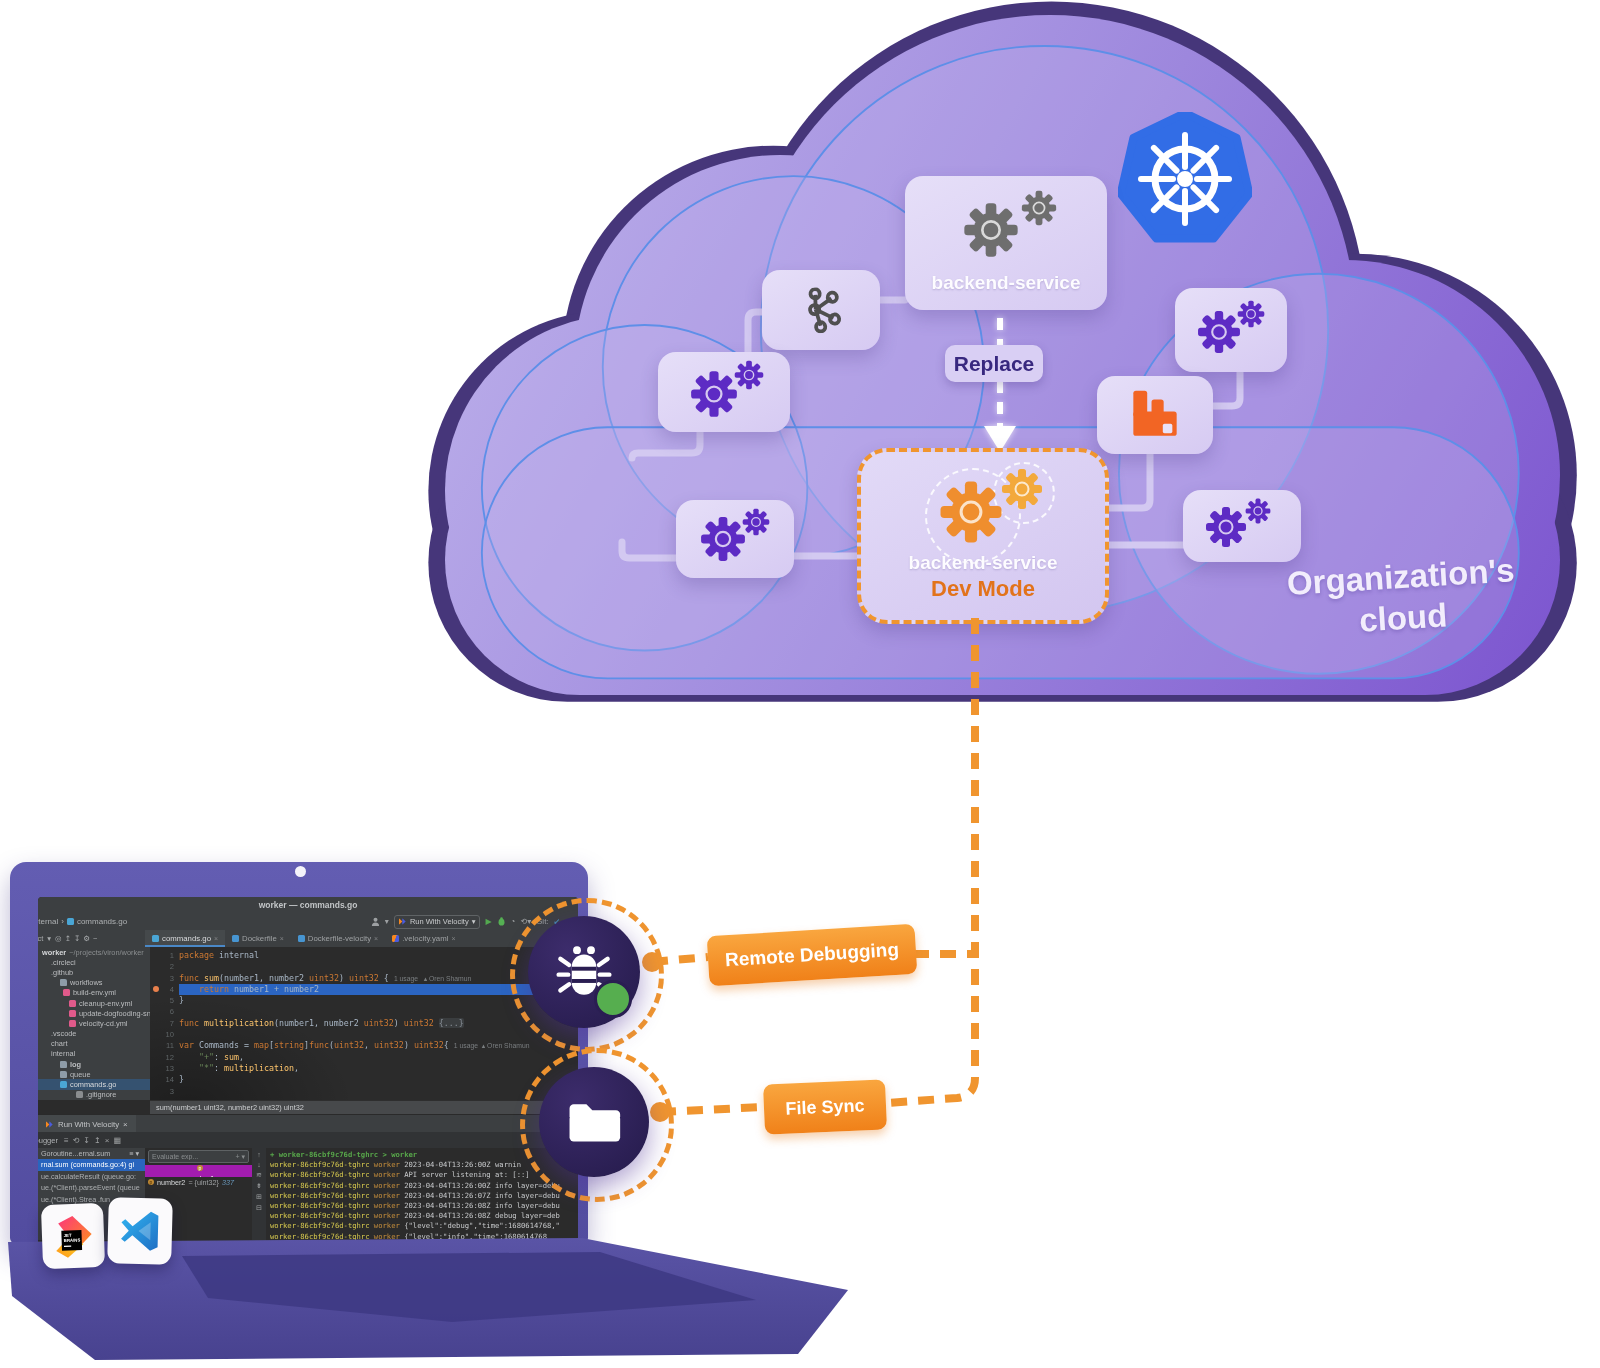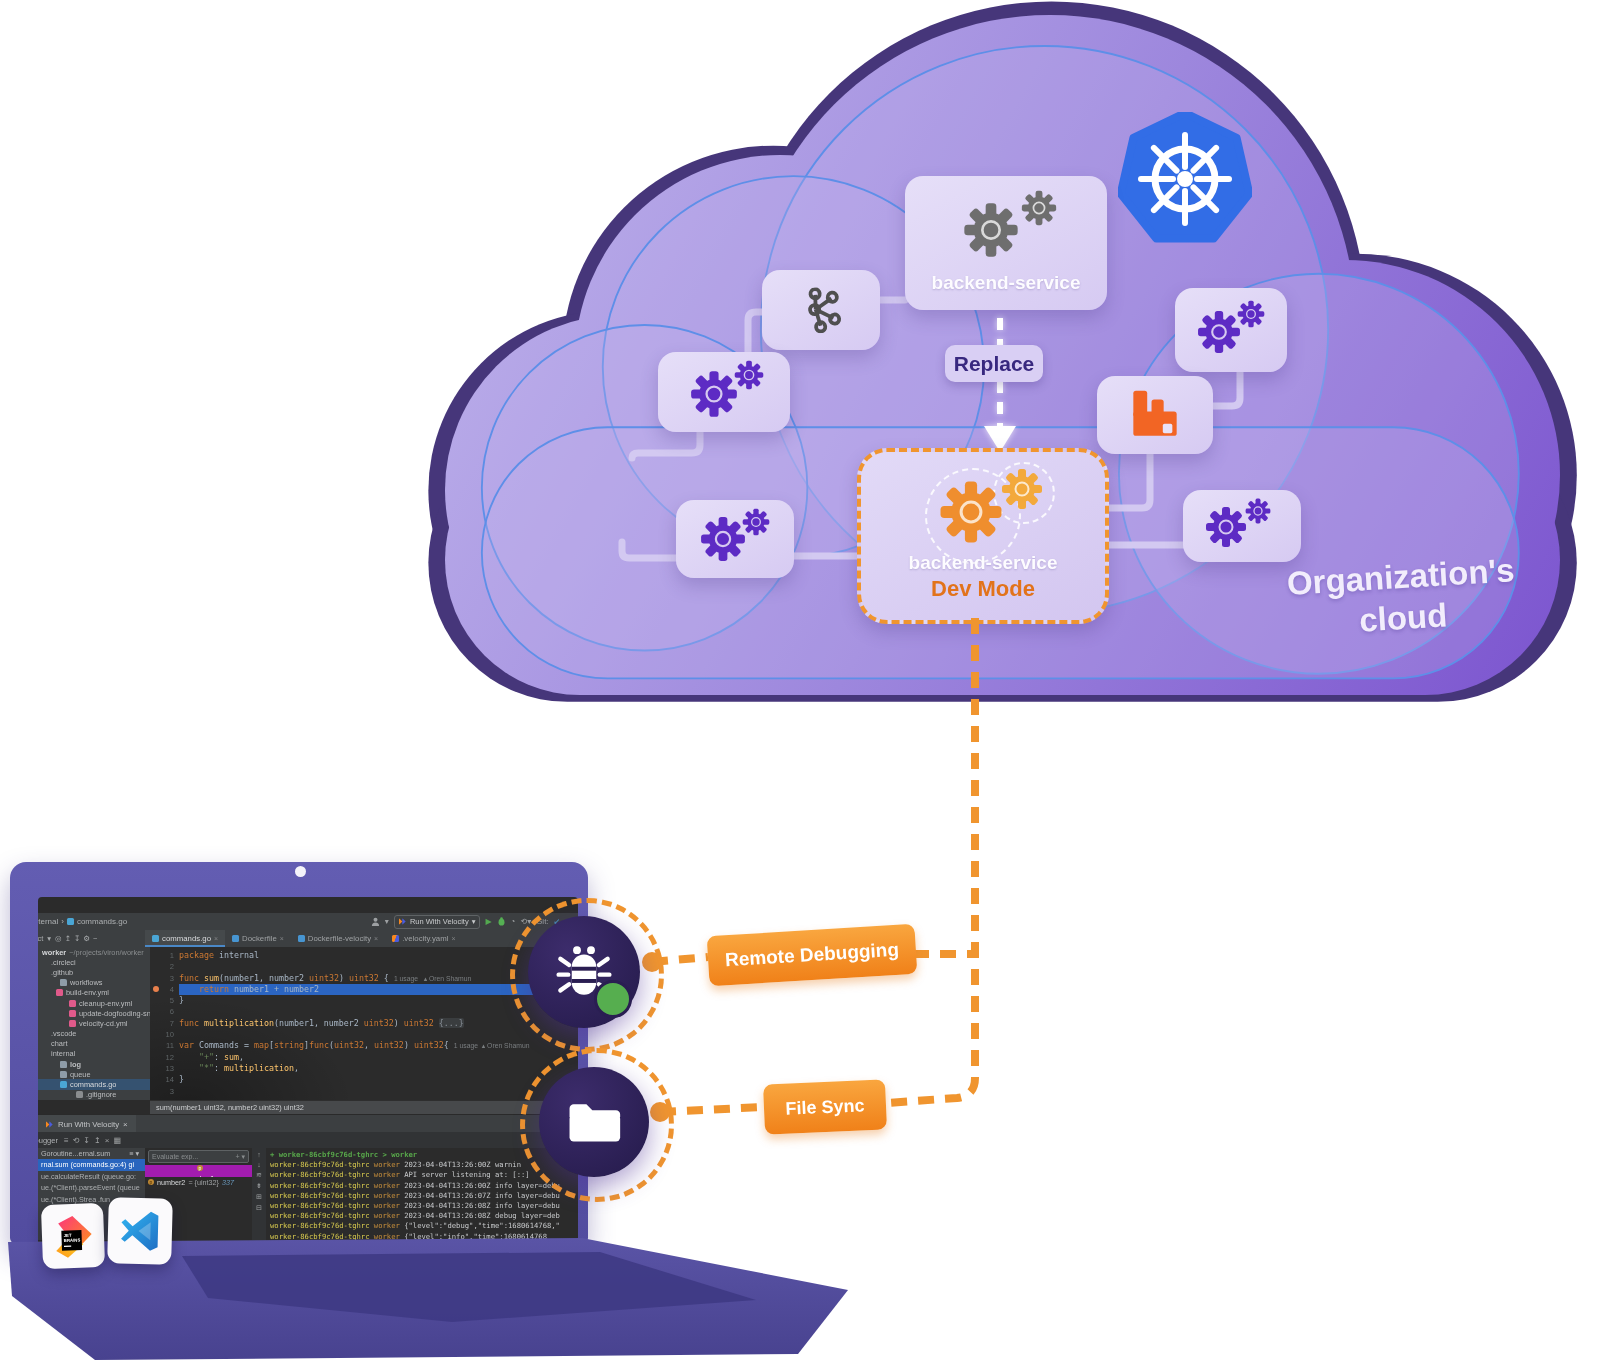--- a/index.html
+++ b/index.html
@@ -329,20 +329,23 @@
     <span>Remote Debugging</span>
   </div>
   <div class="olabel abs" style="left:764px;top:1082px;width:122px;height:50px;font-size:18px;transform:rotate(-2.5deg);">
     <span>File Sync</span>
   </div>
 
   <div id="laptop-screen">
     <div id="webcam" style="top:4px;"></div>
 
     <div id="ide">
+      <div class="bar" id="ide-title">
+        <span>worker — commands.go</span>
+      </div>
 
       <div class="bar" id="ide-toolbar">
         <div class="crumbs">
           <span>internal</span>
             <span>›</span>
           <span class="fic fi-go"></span>
           <span>commands.go</span>
         </div>
         <div class="tb-right">
           <svg width="9" height="9">
@@ -408,21 +411,21 @@
             <div class="trow" style="padding-left: 13px;">
               <span>.circleci</span>
             </div>
             <div class="trow" style="padding-left: 13px;">
               <span>.github</span>
             </div>
             <div class="trow" style="padding-left: 22px;">
               <span class="fic fi-folder" style="flex: 0 0 auto;"></span>
               <span>workflows</span>
             </div>
-            <div class="trow" style="padding-left: 18px;">
+            <div class="trow" style="padding-left: 25px;">
               <span class="fic fi-yml" style="flex: 0 0 auto;"></span>
               <span>build-env.yml</span>
             </div>
             <div class="trow" style="padding-left: 31px;">
               <span class="fic fi-yml" style="flex: 0 0 auto;"></span>
               <span>cleanup-env.yml</span>
             </div>
             <div class="trow" style="padding-left: 31px;">
               <span class="fic fi-yml" style="flex: 0 0 auto;"></span>
               <span>update-dogfooding-snap</span>

